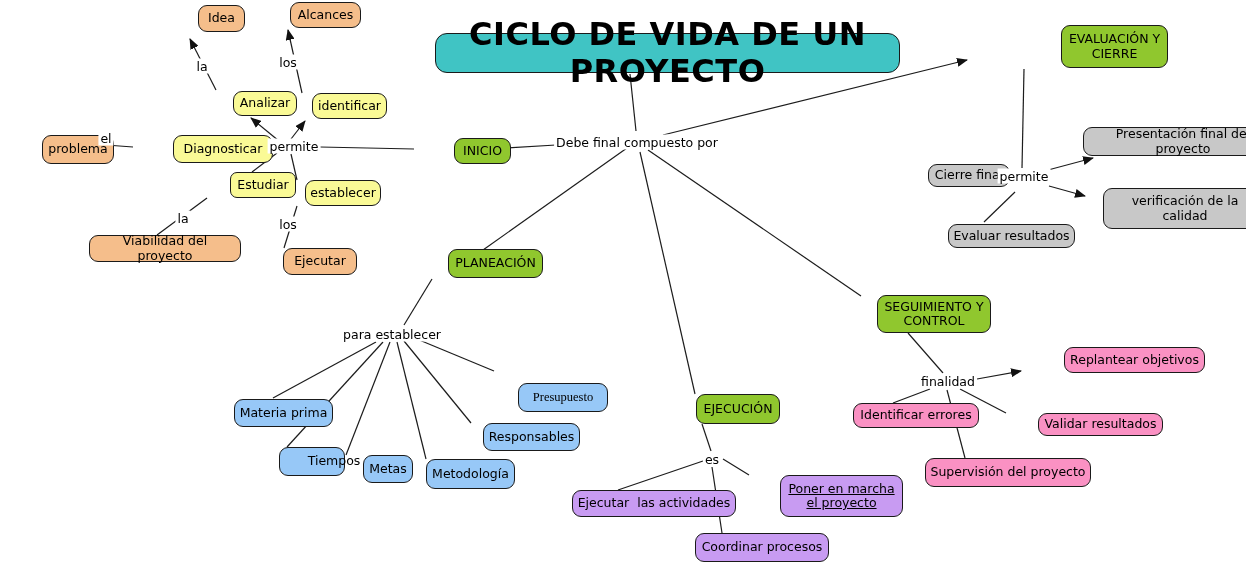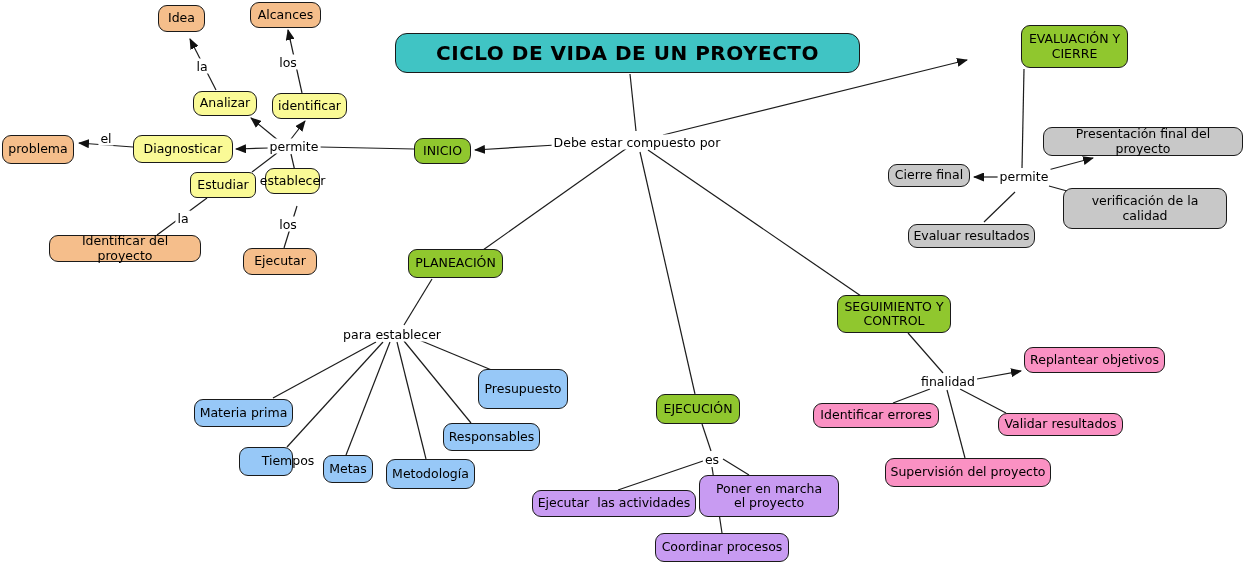--- a/index.html
+++ b/index.html
@@ -17,32 +17,33 @@
     box-sizing:border-box;
     display:flex;align-items:center;justify-content:center;
     text-align:center;
     border:1.4px solid #1a1a1a;
     border-radius:9px;
     font-size:12.5px;
     line-height:1.15;
     color:#000;
     white-space:pre-wrap;
     padding:1px 4px;
+    margin-left:40px;
   }
   .teal{background:var(--c-teal);}
   .green{background:var(--c-green);}
   .yellow{background:var(--c-yellow);}
   .orange{background:var(--c-orange);}
   .blue{background:var(--c-blue);}
   .purple{background:var(--c-purple);}
   .pink{background:var(--c-pink);}
   .gray{background:var(--c-gray);}
   .title-node{
     font-weight:bold;
-    font-size:20px;
+    font-size:32px;
     border-radius:12px;
     letter-spacing:0.5px;
   }
   .elabel{
     position:absolute;
     transform:translate(-50%,-50%);
     font-size:12.5px;
     color:#000;
     background:#fff;
     padding:0 2px;
@@ -116,47 +117,47 @@
   <div class="node green" style="left:1021px;top:25px;width:107px;height:43px;">EVALUACIÓN Y
 CIERRE</div>
 
   <div class="node orange" style="left:158px;top:5px;width:47px;height:27px;">Idea</div>
   <div class="node orange" style="left:250px;top:2px;width:71px;height:26px;">Alcances</div>
   <div class="node yellow" style="left:193px;top:91px;width:64px;height:25px;text-align:right;">Analizar</div>
   <div class="node yellow" style="left:272px;top:93px;width:75px;height:26px;">identificar</div>
   <div class="node orange" style="left:2px;top:135px;width:72px;height:29px;">problema</div>
   <div class="node yellow" style="left:133px;top:135px;width:100px;height:28px;">Diagnosticar</div>
   <div class="node yellow" style="left:190px;top:172px;width:66px;height:26px;border-radius:7px;">Estudiar</div>
-  <div class="node yellow" style="left:265px;top:168px;width:55px;height:26px;">establecer</div>
-  <div class="node orange" style="left:49px;top:235px;width:152px;height:27px;">Identificar del proyecto</div>
+  <div class="node yellow" style="left:265px;top:180px;width:76px;height:26px;">establecer</div>
+  <div class="node orange" style="left:49px;top:235px;width:152px;height:27px;">Viabilidad del proyecto</div>
   <div class="node orange" style="left:243px;top:248px;width:74px;height:27px;">Ejecutar</div>
 
   <div class="node blue" style="left:194px;top:399px;width:99px;height:28px;">Materia prima</div>
-  <div class="node blue" style="left:239px;top:447px;width:54px;height:29px;padding-left:48px;">Tiempos</div>
+  <div class="node blue" style="left:239px;top:447px;width:66px;height:29px;padding-left:48px;">Tiempos</div>
   <div class="node blue" style="left:323px;top:455px;width:50px;height:28px;">Metas</div>
   <div class="node blue" style="left:386px;top:459px;width:89px;height:30px;">Metodología</div>
-  <div class="node blue" style="left:478px;top:369px;width:90px;height:40px;">Presupuesto</div>
+  <div class="node blue" style="left:478px;top:383px;width:90px;height:29px;font-family:Liberation Serif, serif;">Presupuesto</div>
   <div class="node blue" style="left:443px;top:423px;width:97px;height:28px;">Responsables</div>
 
   <div class="node purple" style="left:532px;top:490px;width:164px;height:27px;">Ejecutar  las actividades</div>
-  <div class="node purple" style="left:699px;top:475px;width:140px;height:42px;">Poner en marcha
+  <div class="node purple" style="left:740px;top:475px;width:123px;height:42px;text-decoration:underline;">Poner en marcha
 el proyecto</div>
   <div class="node purple" style="left:655px;top:533px;width:134px;height:29px;">Coordinar procesos</div>
 
   <div class="node pink" style="left:813px;top:403px;width:126px;height:25px;">Identificar errores</div>
   <div class="node pink" style="left:1024px;top:347px;width:141px;height:26px;">Replantear objetivos</div>
   <div class="node pink" style="left:885px;top:458px;width:166px;height:29px;">Supervisión del proyecto</div>
   <div class="node pink" style="left:998px;top:413px;width:125px;height:23px;">Validar resultados</div>
 
   <div class="node gray" style="left:1043px;top:127px;width:200px;height:29px;">Presentación final del proyecto</div>
   <div class="node gray" style="left:888px;top:164px;width:82px;height:23px;">Cierre final</div>
   <div class="node gray" style="left:1063px;top:188px;width:164px;height:41px;border-radius:9px;">verificación de la calidad</div>
   <div class="node gray" style="left:908px;top:224px;width:127px;height:24px;">Evaluar resultados</div>
 
-  <span class="elabel" style="left:637px;top:142px;">Debe estar compuesto por</span>
+  <span class="elabel" style="left:637px;top:142px;">Debe final compuesto por</span>
   <span class="elabel" style="left:202px;top:66px;">la</span>
   <span class="elabel" style="left:288px;top:62px;">los</span>
   <span class="elabel" style="left:106px;top:138px;">el</span>
   <span class="elabel" style="left:294px;top:146px;">permite</span>
   <span class="elabel" style="left:183px;top:218px;">la</span>
   <span class="elabel" style="left:288px;top:224px;">los</span>
   <span class="elabel" style="left:392px;top:334px;">para establecer</span>
   <span class="elabel" style="left:712px;top:459px;">es</span>
   <span class="elabel" style="left:948px;top:381px;">finalidad</span>
   <span class="elabel" style="left:1024px;top:176px;">permite</span>

